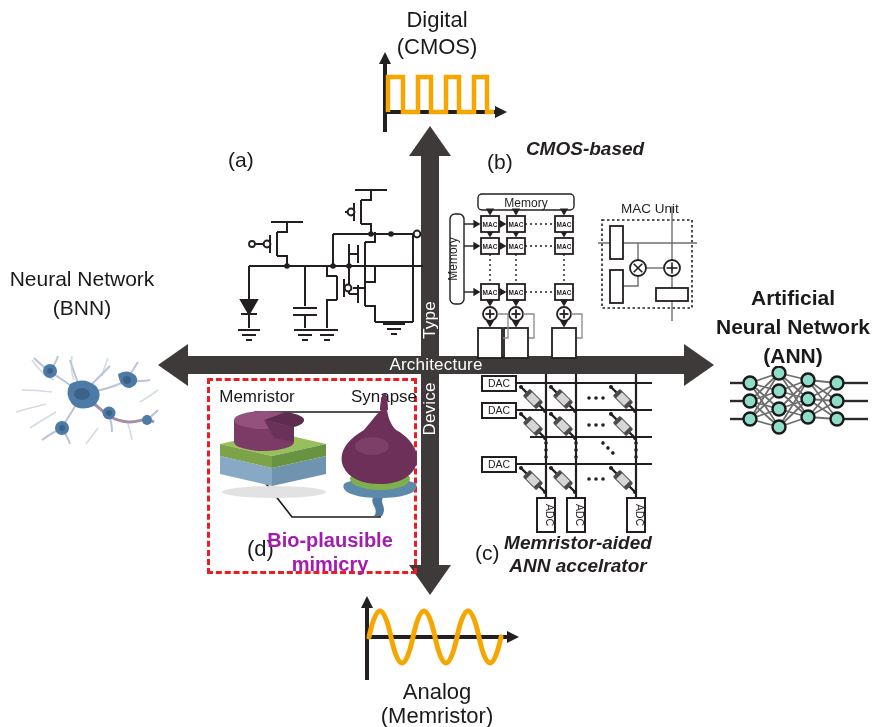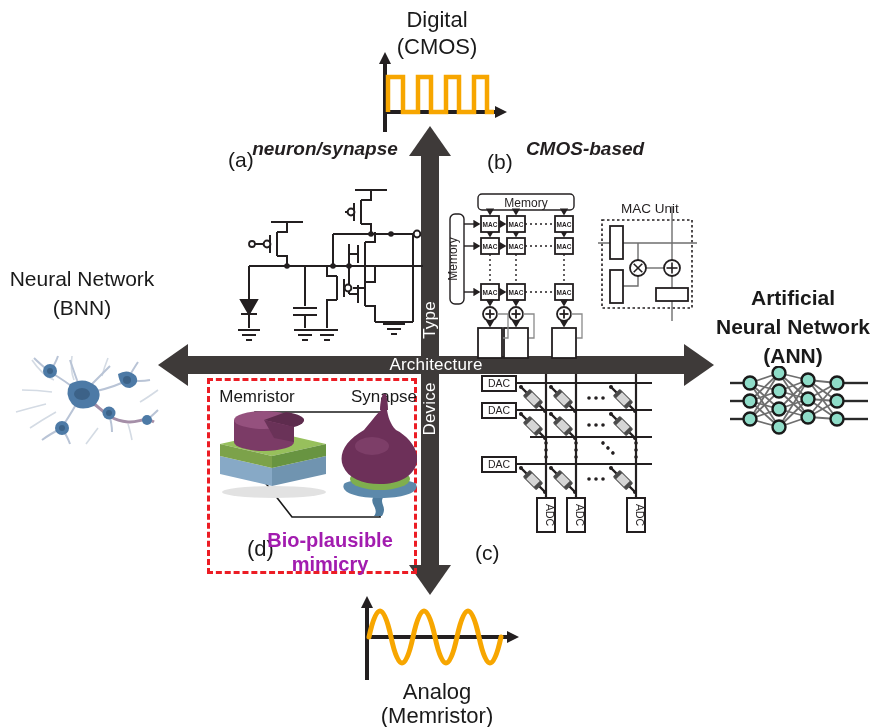--- a/index.html
+++ b/index.html
@@ -46,21 +46,20 @@
   <div class="abs tri" style="left:158px;top:344px;border-top:21px solid transparent;border-bottom:21px solid transparent;border-right:30px solid #3e3a39;"></div>
   <div class="abs bar" style="left:186px;top:356px;width:498px;height:18px;"></div>
   <div class="abs tri" style="left:684px;top:344px;border-top:21px solid transparent;border-bottom:21px solid transparent;border-left:30px solid #3e3a39;"></div>
 
   <div class="abs axis-label vlabel" style="left:430px;top:320px;">Type</div>
   <div class="abs axis-label hlabel" style="left:436px;top:365px;">Architecture</div>
   <div class="abs axis-label vlabel" style="left:430px;top:409px;">Device</div>
 
   <div class="abs qtag" style="left:228px;top:148px;">(a)</div>
   <div class="abs qtitle" style="left:325px;top:137px;transform:translateX(-50%);">
-    <div>neuron/synapse</div>
   </div>
 
   <svg class="abs" style="left:205px;top:182px;" width="270" height="176" viewBox="0 0 270 176">
     <defs>
       <g id="gnd" stroke="#231f20" stroke-width="2">
         <line x1="-11" y1="0" x2="11" y2="0"></line>
           <line x1="-7" y1="5" x2="7" y2="5"></line>
           <line x1="-3" y1="10" x2="3" y2="10"></line>
       </g>
       <g id="fet" stroke="#231f20" stroke-width="2" fill="none">
@@ -318,20 +317,24 @@
       <rect x="171" y="128" width="18" height="34"></rect>
     </g>
     <g font-size="10.5" text-anchor="middle">
       <text x="90" y="145" transform="rotate(90 90 145)">ADC</text>
       <text x="120" y="145" transform="rotate(90 120 145)">ADC</text>
       <text x="180" y="145" transform="rotate(90 180 145)">ADC</text>
     </g>
   </svg>
 
   <div class="abs qtag" style="left:475px;top:541px;">(c)</div>
+  <div class="abs qtitle" style="left:578px;top:531px;transform:translateX(-50%);">
+    <div>Memristor-aided</div>
+    <div>ANN accelrator</div>
+  </div>
 
   <div class="abs dbox" style="left:207px;top:378px;width:204px;height:190px;"></div>
 
   <div class="abs dlabel" style="left:257px;top:387px;">Memristor</div>
   <div class="abs dlabel" style="left:384px;top:387px;">Synapse</div>
 
   <svg class="abs" style="left:207px;top:378px;" width="210" height="195" viewBox="0 0 210 195">
 
     <g stroke="#1a1a1a" stroke-width="1.6" fill="none">
       <path d="M48,43 V34 H175 V48"></path>

